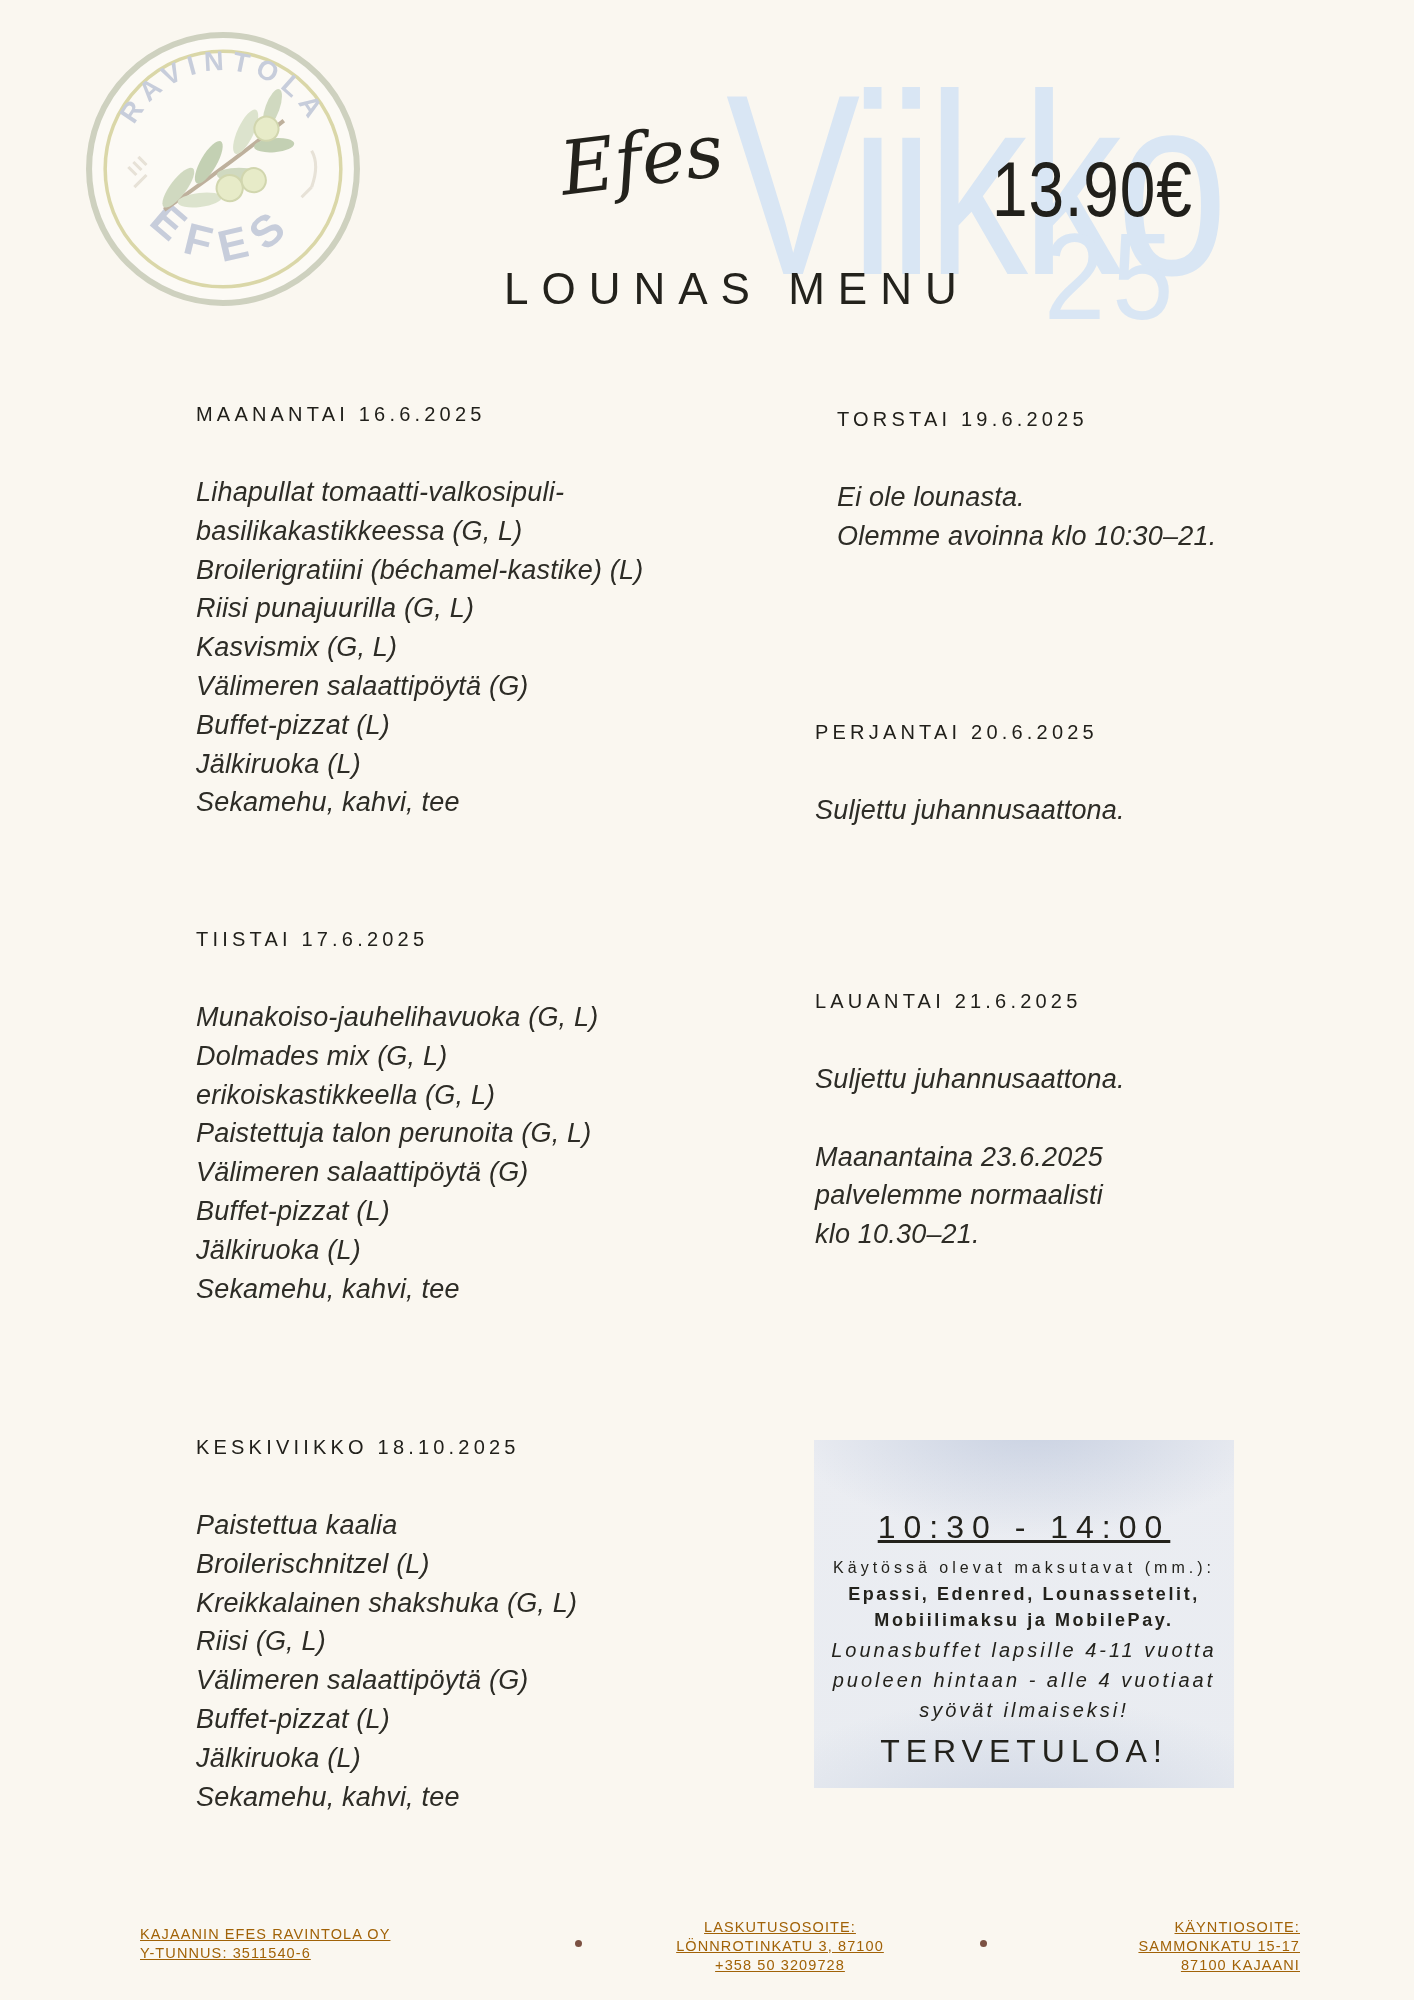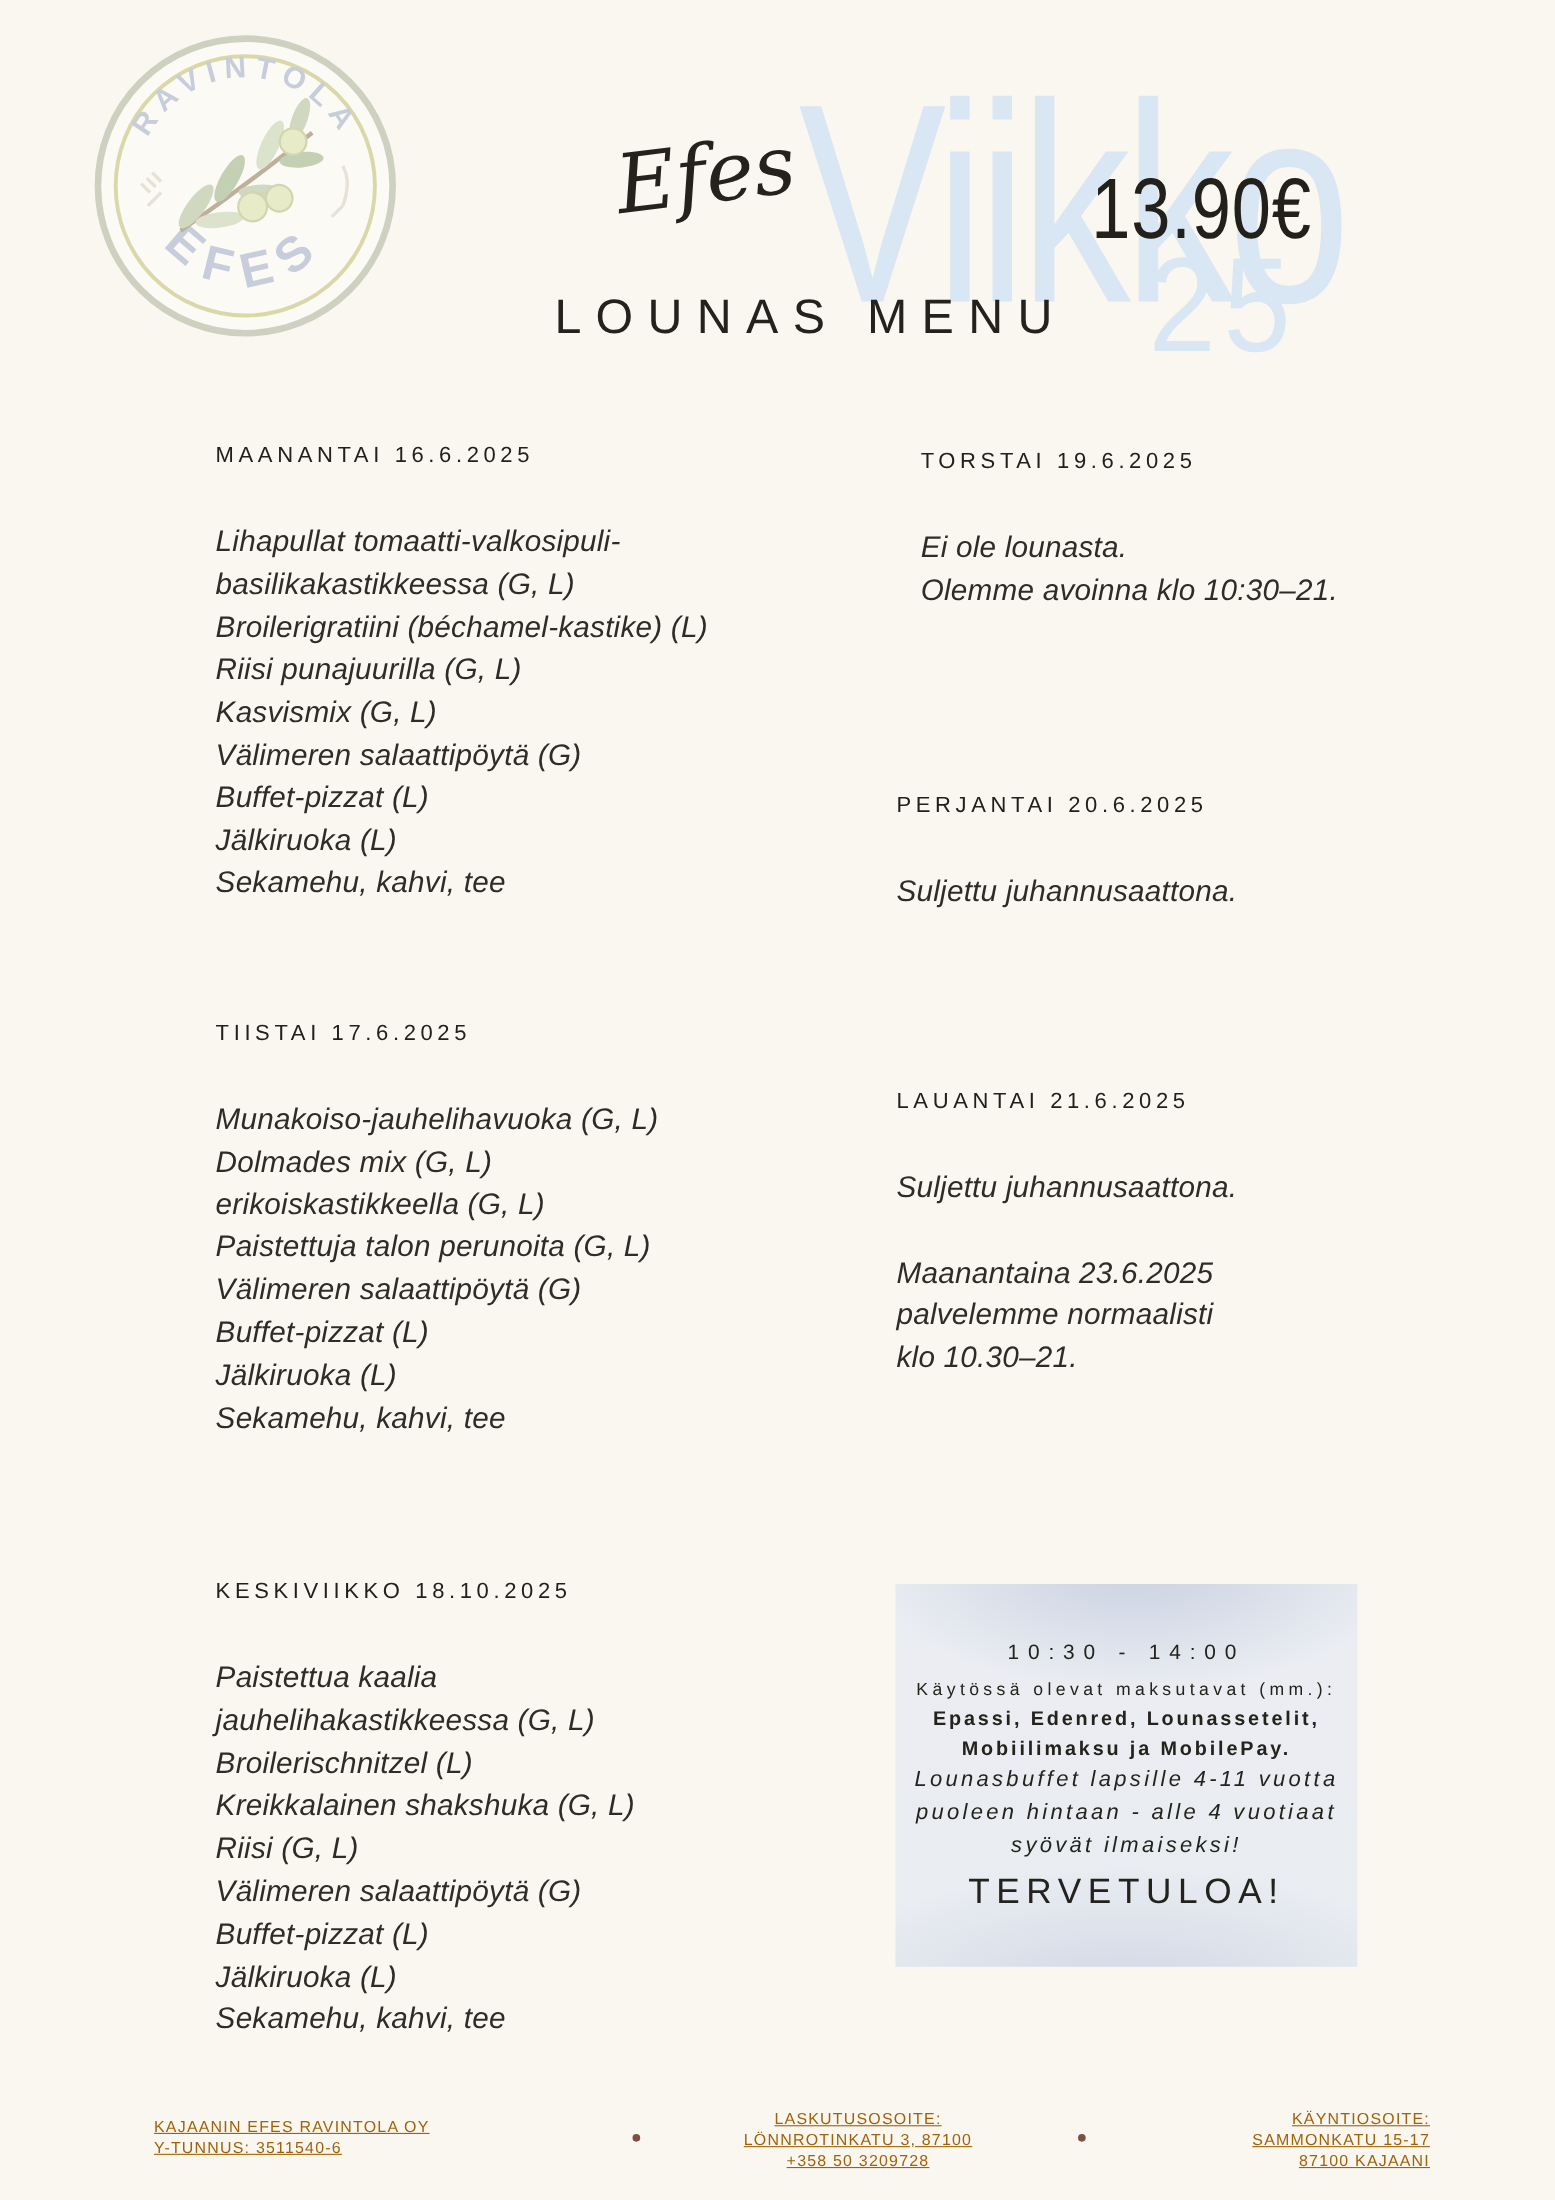--- a/index.html
+++ b/index.html
@@ -33,21 +33,21 @@
   .menu-line{height:38.8px;line-height:38.8px;font-style:italic;font-size:27px;
         letter-spacing:.2px;color:#2d2c26;white-space:nowrap;}
 
   
   .info-box{position:absolute;left:814px;top:1440px;width:420px;height:348px;
         display:flex;flex-direction:column;align-items:center;text-align:center;
         background:
           radial-gradient(95% 55% at 52% -6%, rgba(146,164,199,.40), rgba(146,164,199,0) 62%),
           radial-gradient(115% 60% at 50% 110%, rgba(146,164,199,.30), rgba(146,164,199,0) 60%),
           linear-gradient(180deg,#ebedf2 0%,#e9ecf1 100%);}
-  .ib-hours{margin-top:52px;font-size:19px;letter-spacing:8px;line-height:1.2;white-space:nowrap;}
+  .ib-hours{margin-top:68px;font-size:32px;letter-spacing:8px;line-height:1.2;white-space:nowrap;text-decoration:underline;}
   .ib-intro{margin-top:12px;font-size:16px;letter-spacing:4px;line-height:1.2;white-space:nowrap;}
   .ib-bold{margin-top:6px;font-size:18px;font-weight:700;letter-spacing:2.6px;line-height:1.2;white-space:nowrap;}
   .ib-bold2{margin-top:5px;}
   .ib-italic{margin-top:6px;font-size:20px;font-style:italic;letter-spacing:3px;line-height:1.2;white-space:nowrap;}
   .ib-welcome{margin-top:10px;font-size:32px;letter-spacing:6px;line-height:1.2;white-space:nowrap;}
 
   
   .footer-col{position:absolute;font-size:14.5px;letter-spacing:1.1px;line-height:19px;color:#a16207;text-decoration:underline;}
   #footer-company{left:140px;top:1925px;text-align:left;}
   #footer-billing{left:580px;top:1918px;width:400px;text-align:center;}
@@ -128,21 +128,20 @@
         <div class="menu-line">Buffet-pizzat (L)</div>
         <div class="menu-line">Jälkiruoka (L)</div>
         <div class="menu-line">Sekamehu, kahvi, tee</div>
       </div>
   </section>
 
   <section class="day" id="day-2">
     <h3 class="day-heading">KESKIVIIKKO 18.10.2025</h3>
     <div class="menu-lines">
         <div class="menu-line">Paistettua kaalia</div>
-        <div class="menu-line">jauhelihakastikkeessa (G, L)</div>
         <div class="menu-line">Broilerischnitzel (L)</div>
         <div class="menu-line">Kreikkalainen shakshuka (G, L)</div>
         <div class="menu-line">Riisi (G, L)</div>
         <div class="menu-line">Välimeren salaattipöytä (G)</div>
         <div class="menu-line">Buffet-pizzat (L)</div>
         <div class="menu-line">Jälkiruoka (L)</div>
         <div class="menu-line">Sekamehu, kahvi, tee</div>
       </div>
   </section>
 

